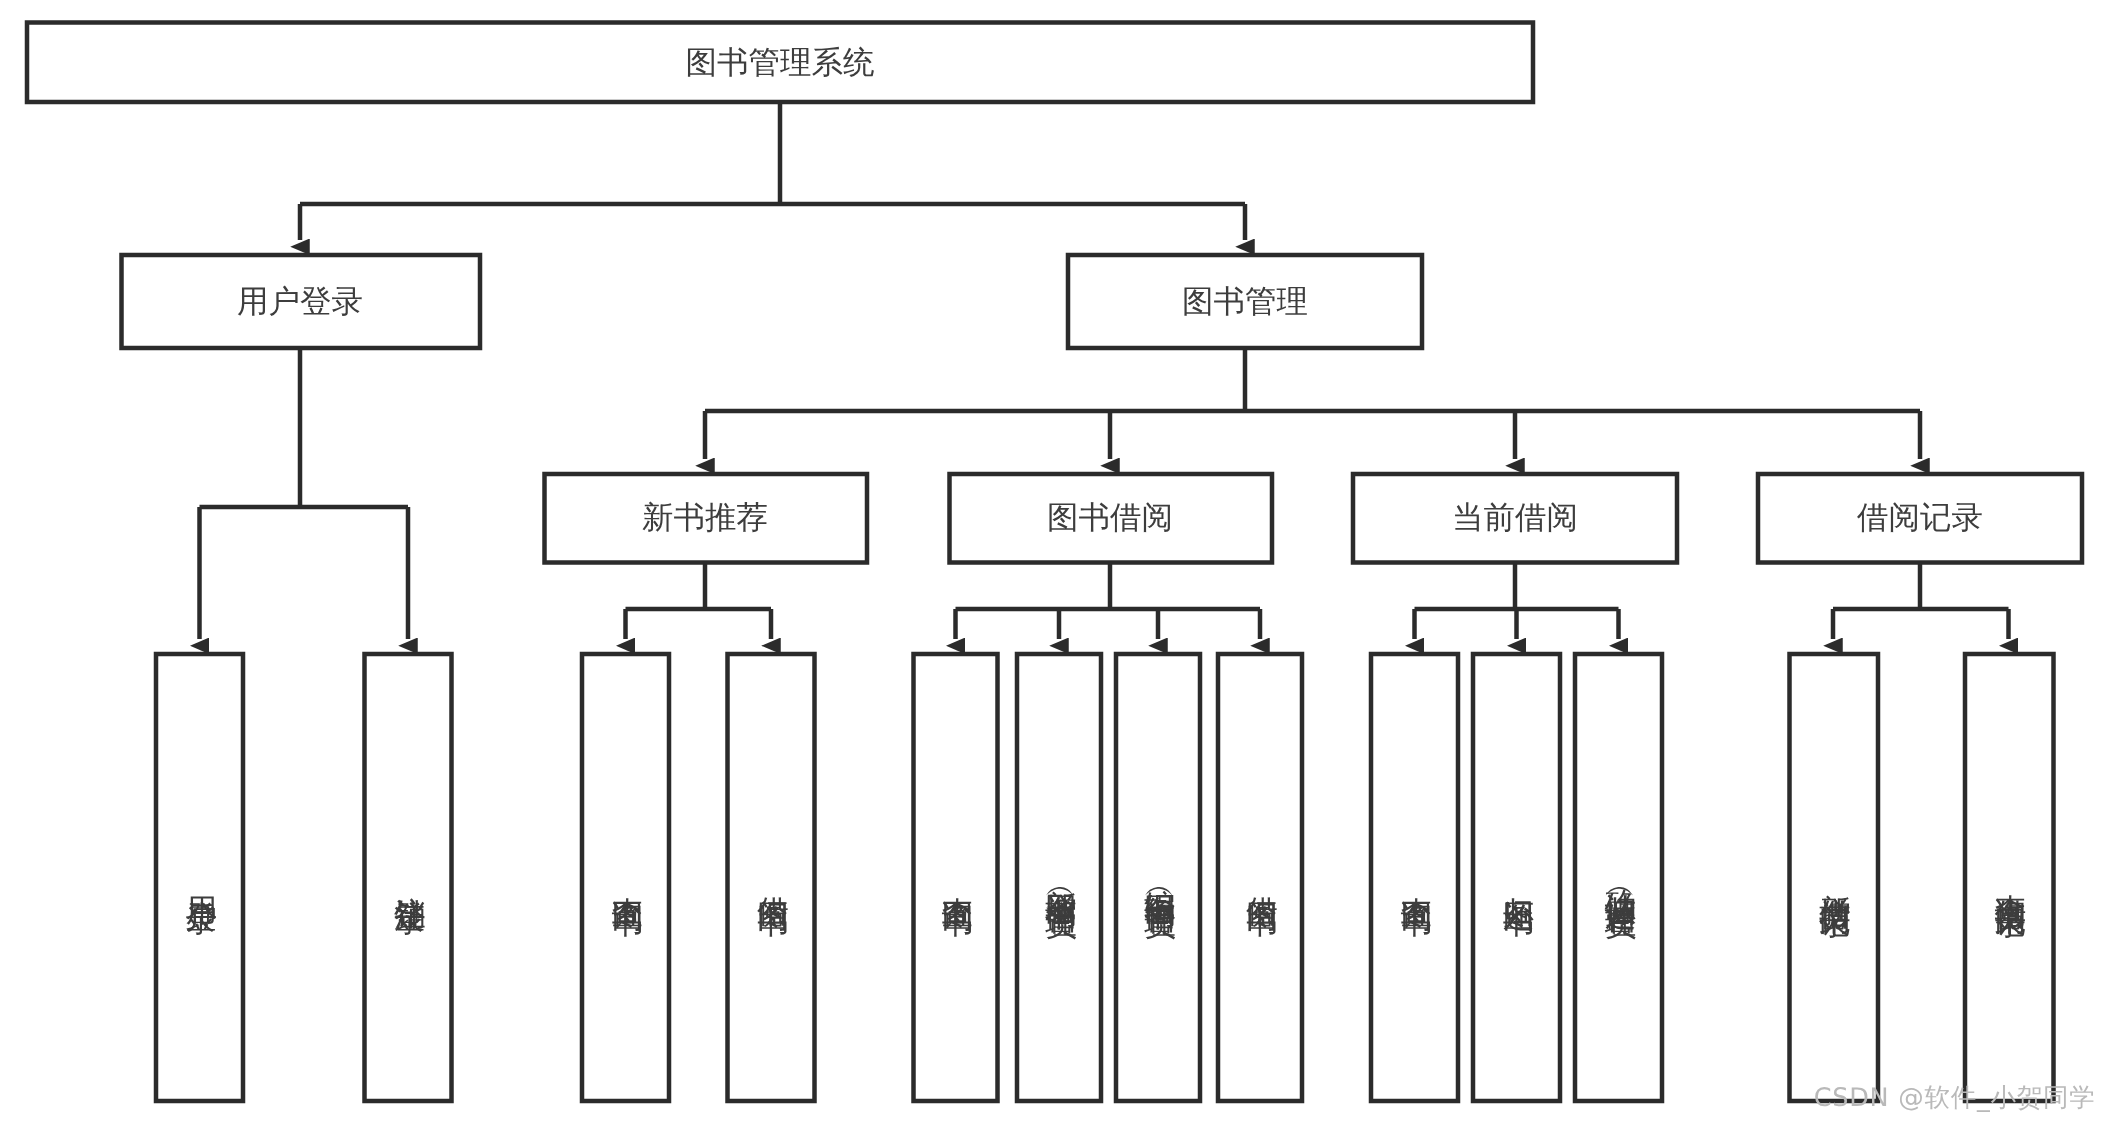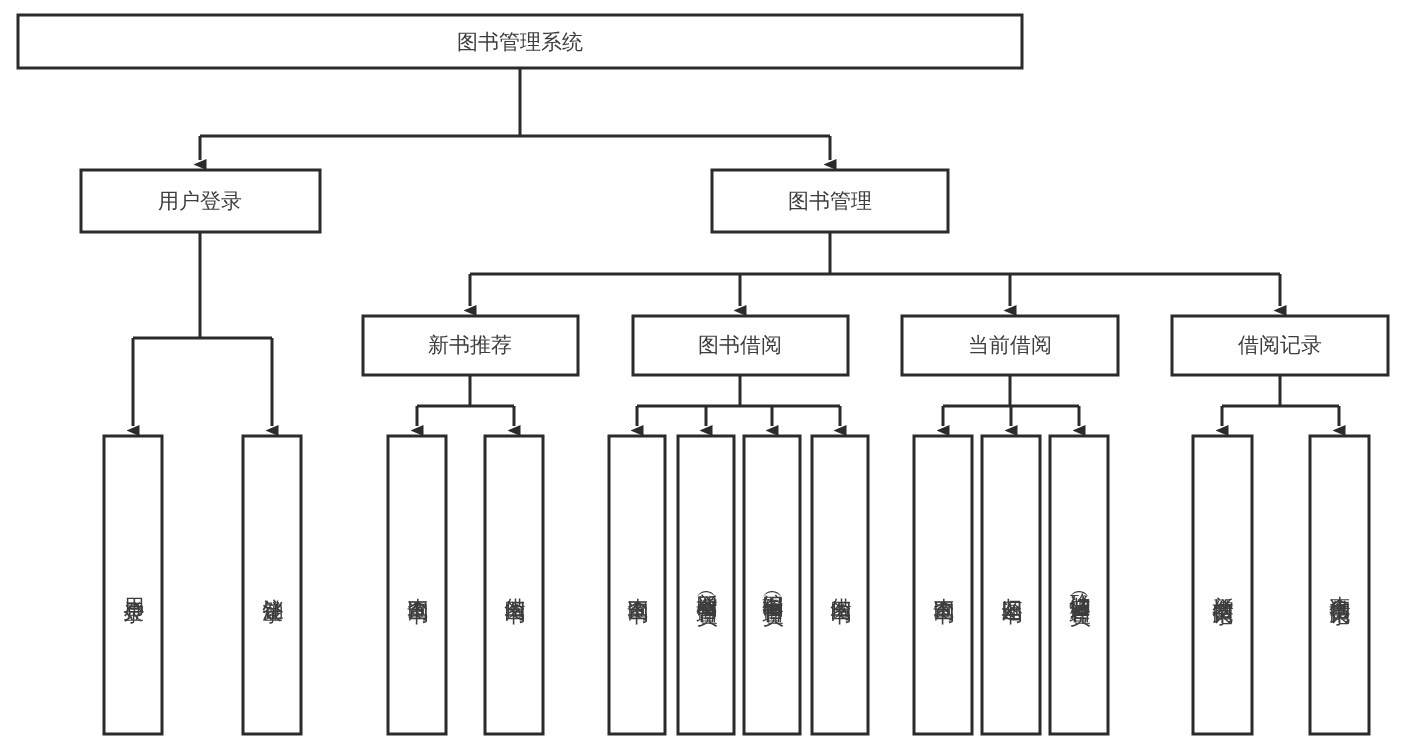--- a/index.html
+++ b/index.html
@@ -207,13 +207,14 @@
       <rect class="node-box" x="1193" y="436" width="59" height="298"></rect>
       <text class="node-label-v" x="1222" y="585">新增借阅记录</text>
     </g>
     <g>
       <rect class="node-box" x="1310" y="436" width="59" height="298"></rect>
       <text class="node-label-v" x="1339" y="585">查询借阅记录</text>
     </g>
 
   </svg>
 
+  <div class="watermark-text">CSDN @软件_小贺同学</div>
 </div>
 
 </body></html>

